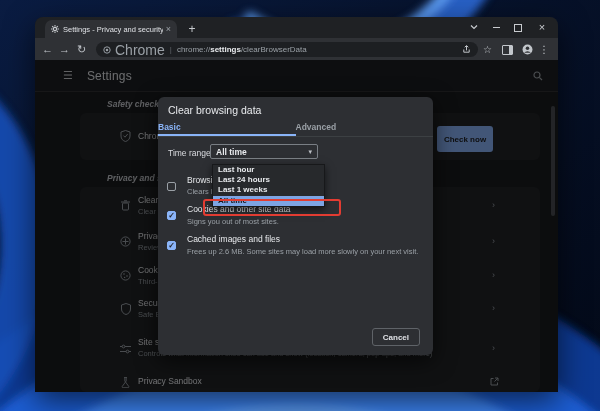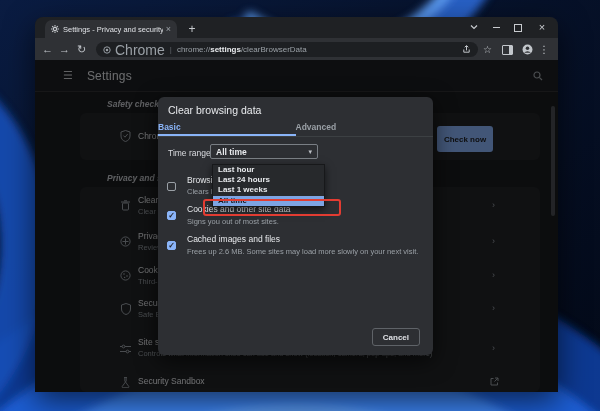--- a/index.html
+++ b/index.html
@@ -245,21 +245,21 @@
           </svg>
           <div class="abs rowlabel" style="left:58px;top:3px;width:340px;">Site settings</div>
           <div class="abs rowdesc" style="left:58px;top:15px;width:350px;">Controls what information sites can use and show (location, camera, pop-ups, and more)</div>
           <div class="abs chev" style="left:412px;top:9px;">›</div>
         </div>
 
         <div class="abs" style="left:0;top:187px;width:460px;height:18px;">
           <svg class="abs" style="left:41px;top:3px;" width="9" height="11" viewBox="0 0 9 11">
             <path d="M3 .5 h3 M3.8 .5 v3.5 L7.8 9.5 a1 1 0 0 1 -.9 1.2 H2.1 a1 1 0 0 1 -.9 -1.2 L5.2 4 V.5" fill="none" stroke="#9aa0a6" stroke-width="0.9"></path>
           </svg>
-          <div class="abs rowlabel" style="left:58px;top:2px;width:340px;">Security Sandbox</div>
+          <div class="abs rowlabel" style="left:58px;top:2px;width:340px;">Privacy Sandbox</div>
           <svg class="abs" style="left:410px;top:3px;" width="9" height="9" viewBox="0 0 9 9">
             <path d="M3.5 1.5 H1 V8 H7.5 V5.5" fill="none" stroke="#9aa0a6" stroke-width="1"></path>
             <path d="M5 1 H8 V4 M8 1 L4.5 4.5" fill="none" stroke="#9aa0a6" stroke-width="1"></path>
           </svg>
         </div>
       </div>
 
       <div class="abs sbar"></div>
     </div>
 

